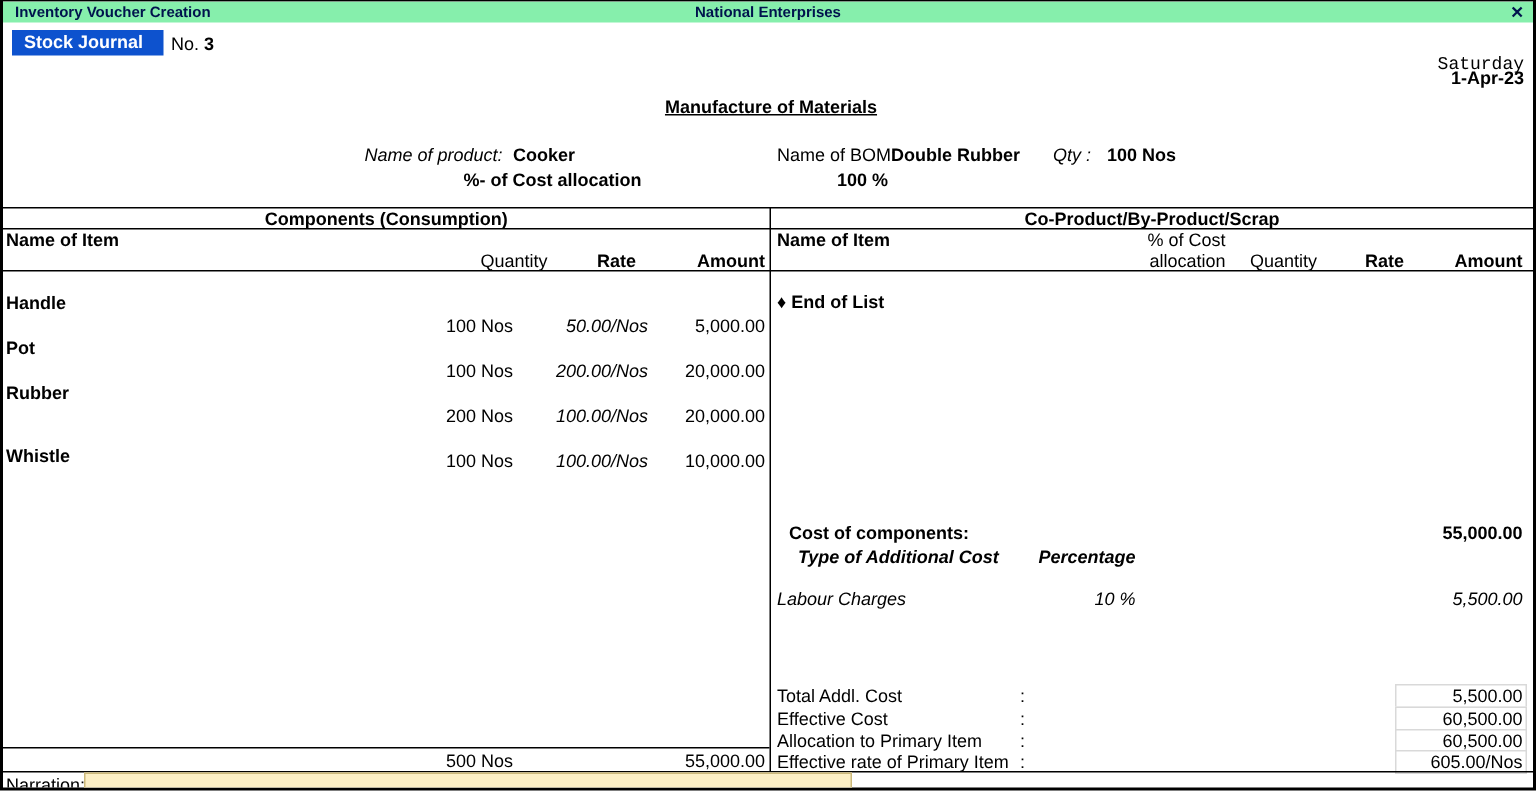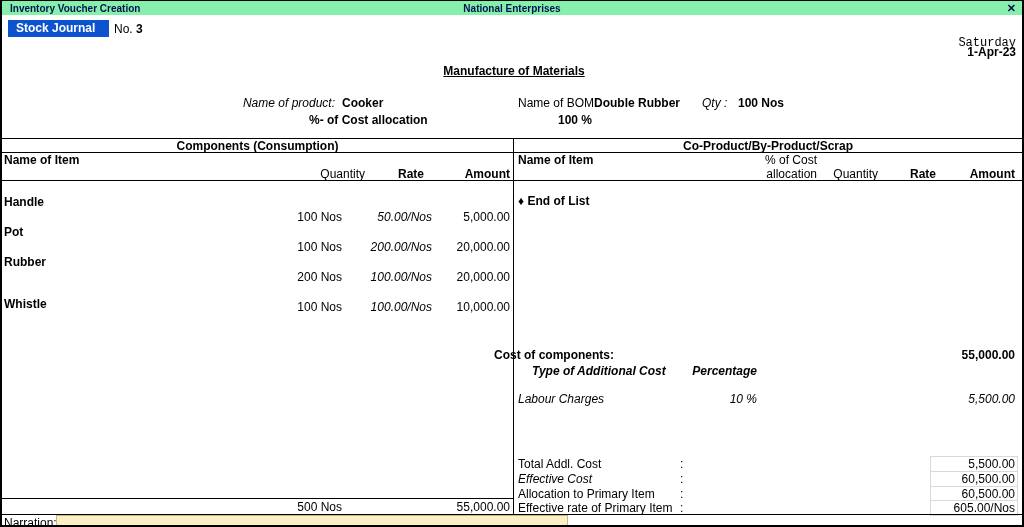--- a/index.html
+++ b/index.html
@@ -102,39 +102,39 @@
   </div>
   <div>
     <span class="abs b" style="left:2px; top:284px;margin-top:12px;">Whistle</span>
     <span class="abs r" style="left:240px; top:299px; width:100px;">100 Nos</span>
     <span class="abs i r" style="left:350px; top:299px; width:80px;">100.00/Nos</span>
     <span class="abs r" style="left:428px; top:299px; width:80px;">10,000.00</span>
   </div>
 
   <span class="abs b" style="left:516px; top:193px;text-align:right;"><span>♦</span>&nbsp;<span>End of List</span></span>
 
-  <span class="abs b" style="left:492px; top:347px;">Cost of components:</span>
+  <span class="abs b" style="left:524px; top:347px;">Cost of components:</span>
   <span class="abs b r" style="left:928px; top:347px; width:85px;">55,000.00</span>
 
   <span class="abs b i" style="left:530px; top:363px;">Type of Additional Cost</span>
   <span class="abs b i r" style="left:675px; top:363px; width:80px;">Percentage</span>
 
   <div>
     <span class="abs i" style="left:516px; top:391px;">Labour Charges</span>
     <span class="abs i r" style="left:675px; top:391px; width:80px;">10 %</span>
     <span class="abs i r" style="left:928px; top:391px; width:85px;">5,500.00</span>
   </div>
 
   <div>
     <span class="abs" style="left:516px; top:456px;">Total Addl. Cost</span>
     <span class="abs" style="left:678px; top:456px;">:</span>
     <span class="abs r valbox" style="left:928px; top:455px; width:88px;">5,500.00</span>
   </div>
   <div>
-    <span class="abs" style="left:516px; top:471px;font-style:italic;">Effective Cost</span>
+    <span class="abs" style="left:516px; top:471px;">Effective Cost</span>
     <span class="abs" style="left:678px; top:471px;">:</span>
     <span class="abs r valbox" style="left:928px; top:470px; width:88px;">60,500.00</span>
   </div>
   <div>
     <span class="abs" style="left:516px; top:486px;">Allocation to Primary Item</span>
     <span class="abs" style="left:678px; top:486px;">:</span>
     <span class="abs r valbox" style="left:928px; top:485px; width:88px;">60,500.00</span>
   </div>
   <div>
     <span class="abs" style="left:516px; top:500px;">Effective rate of Primary Item</span>

